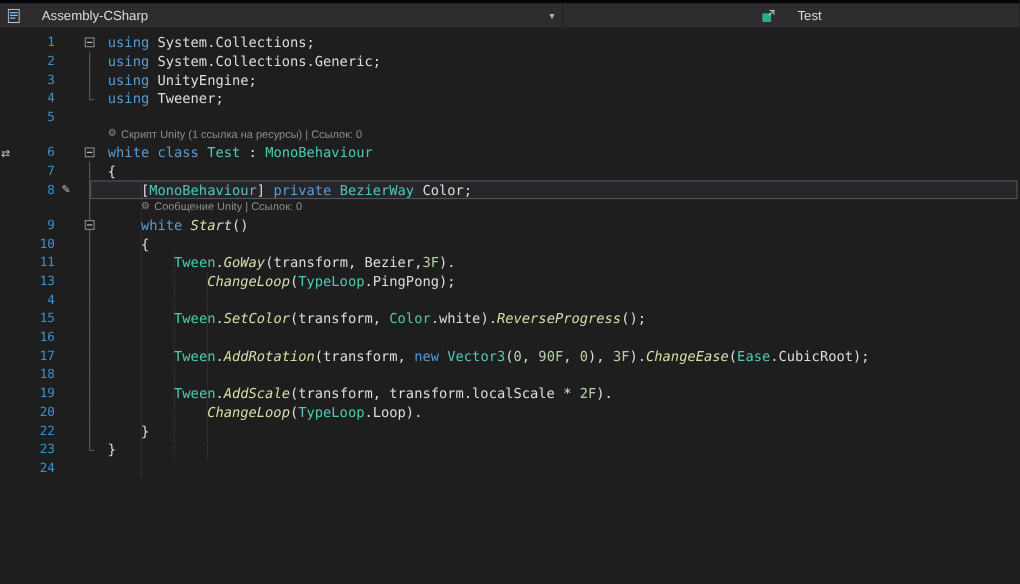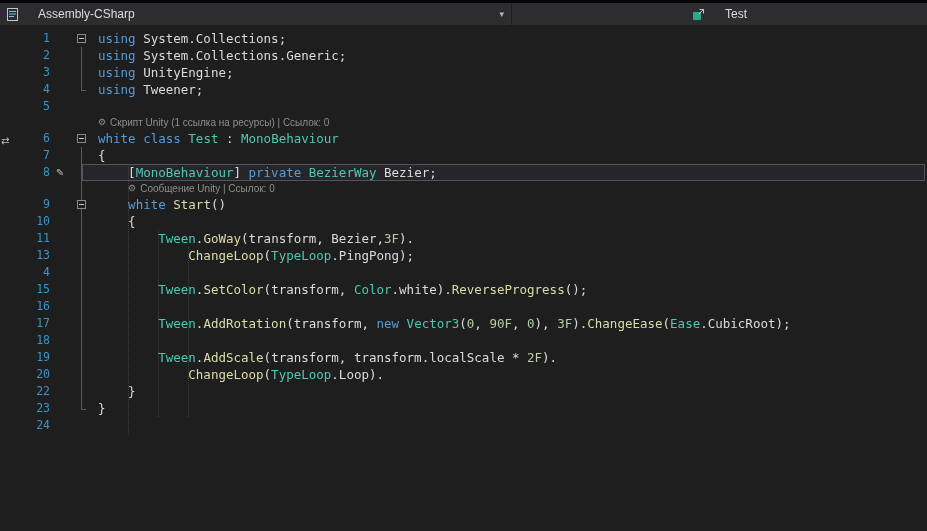--- a/index.html
+++ b/index.html
@@ -70,21 +70,21 @@
   .lens-row .lens {
     display:flex; align-items:center; gap:4px;
     color:var(--c-codelens,#8f8f8f); font-size:10px;
     font-family:"Liberation Sans",sans-serif; position:relative; z-index:1;
   }
   .lens .gear { font-size:9px; font-family:"DejaVu Sans",sans-serif; }
 
   
   .tk-kw { color:var(--c-keyword,#569cd6); }
   .tk-ty { color:var(--c-type,#4ec9b0); }
-  .tk-me { color:var(--c-method,#dcdcaa); }
+  .tk-me { color:var(--c-method,#dcdcaa);font-style:italic; }
   .tk-st { color:var(--c-string,#d69d85); }
   .tk-nu { color:var(--c-number,#b5cea8); }
   .tk-pl { color:var(--c-text,#dcdcdc); }
 
   .guide { position:absolute; width:0; border-left:1px dotted #3e3e3e;
            pointer-events:none; z-index:0; }
 
   .margin-marker { position:absolute; left:1px; top:2px; color:#bdbdbd;
                    font-size:10px; font-family:"DejaVu Sans",sans-serif; }
 </style>
@@ -201,21 +201,21 @@
             <div class="outl v"></div>
             <div class="code"><span class="tk-pl">{</span></div>
           </div>
         </div>
         <div class="row hl">
           <div class="mcol"></div>
           <div class="lnum">8</div>
           <div class="adorn">✎</div>
           <div class="body">
             <div class="outl v"></div>
-            <div class="code"><span class="tk-pl">    [</span><span class="tk-ty">MonoBehaviour</span><span class="tk-pl">] </span><span class="tk-kw">private</span><span class="tk-pl"> </span><span class="tk-ty">BezierWay</span><span class="tk-pl"> Bezier;</span></div>
+            <div class="code"><span class="tk-pl">    [</span><span class="tk-ty">MonoBehaviour</span><span class="tk-pl">] </span><span class="tk-kw">private</span><span class="tk-pl"> </span><span class="tk-ty">BezierWay</span><span class="tk-pl"> Color;</span></div>
           </div>
         </div>
         <div class="row lens-row">
           <div class="mcol"></div>
           <div class="lnum"></div>
           <div class="adorn"></div>
           <div class="body">
             <div class="outl v"></div>
             <div class="lens" style="padding-left: 38.1px;">
               <span class="gear">⚙</span>

